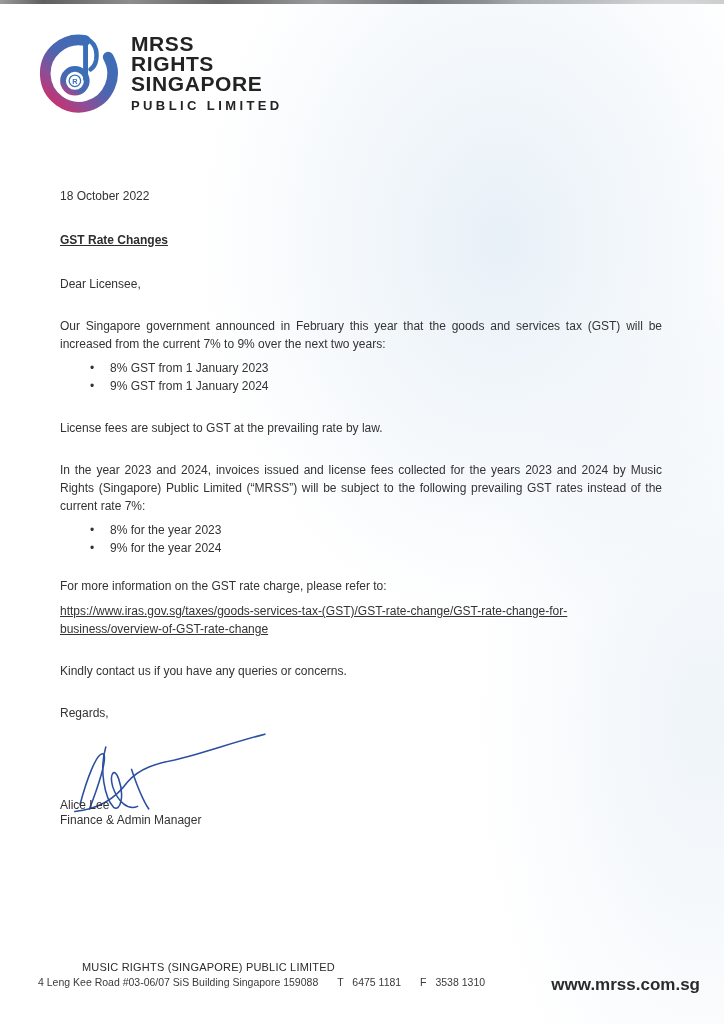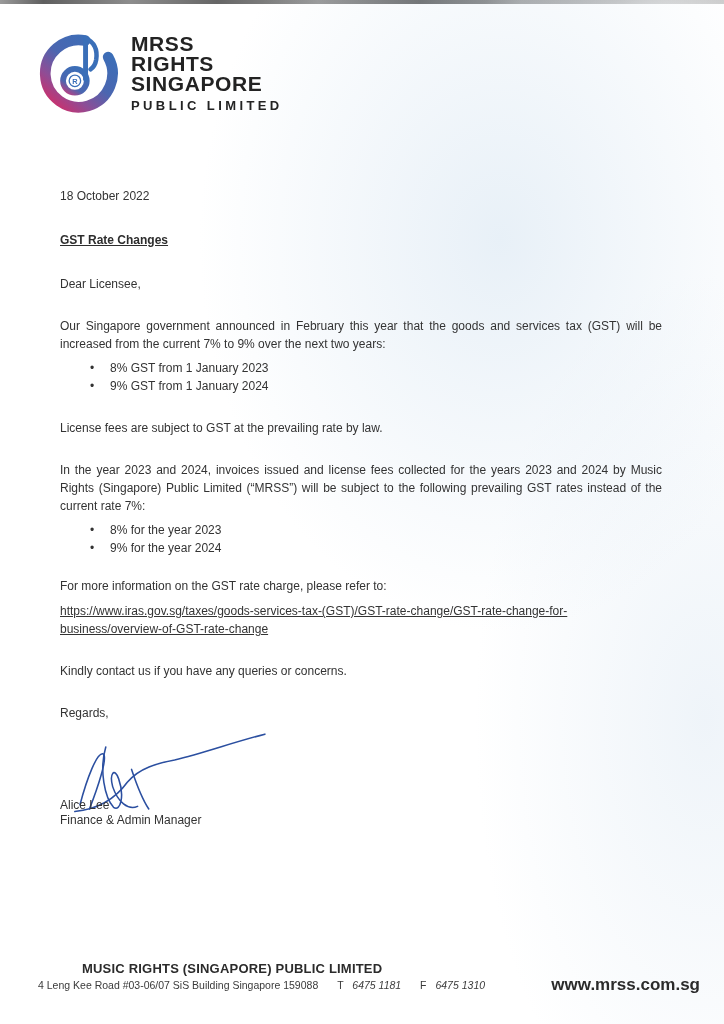--- a/index.html
+++ b/index.html
@@ -49,24 +49,24 @@
   .bullet { width: 20px; margin-left: 30px; text-align: left; }
   .more-info { margin-top: 20px; }
   .link-line { margin-top: 7px; }
   .doc-link { color: #333; text-decoration: underline; overflow-wrap: break-word; }
   .sig-wrap { position: relative; height: 69px; margin-top: 7px; }
   .sig-svg { position: absolute; left: -14px; top: 0; width: 252px; height: 86px; overflow: visible; }
   .signer-name, .signer-title { line-height: 15px; position: relative; }
 
   
   .footer { position: absolute; left: 38px; top: 961px; color: #2b2b2b; }
-  .footer-company { font-size: 13px; font-weight: bold; letter-spacing: 0.2px; padding-left: 44px; }
+  .footer-company { font-size: 11px; font-weight: normal; letter-spacing: 0.2px; padding-left: 44px; }
   .footer-address-line { font-size: 10.5px; margin-top: 3px; color: #3a3a3a; }
   .contact-label { margin-left: 16px; }
-  .contact-num { margin-left: 6px; font-style: italic; }
+  .contact-num { margin-left: 6px; }
   .website { position: absolute; right: 24px; top: 975px; font-size: 17px; font-weight: bold; color: #2b2b2b; }
 </style>
 </head>
 <body>
 
 <div class="page">
   <div class="scan-top-edge"></div>
   <div class="scan-tint"></div>
 
   <div class="letterhead">
@@ -164,17 +164,17 @@
     <div class="signer-title">Finance &amp; Admin Manager</div>
   </div>
 
   <div class="footer">
     <div class="footer-company">MUSIC RIGHTS (SINGAPORE) PUBLIC LIMITED</div>
     <div class="footer-address-line">
       <span>4 Leng Kee Road #03-06/07 SiS Building Singapore 159088</span>
       <span class="contact-label">T</span>
       <span class="contact-num">6475 1181</span>
       <span class="contact-label">F</span>
-      <span class="contact-num">6475 1310</span>
+      <span class="contact-num">3538 1310</span>
     </div>
   </div>
   <div class="website">www.mrss.com.sg</div>
 </div>
 
 </body></html>

